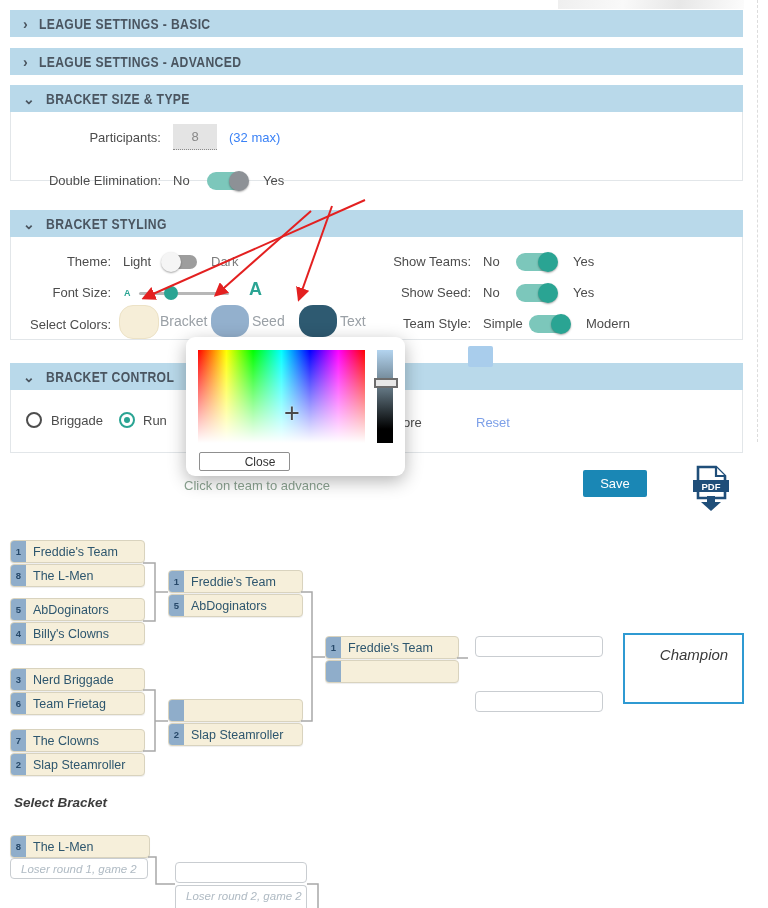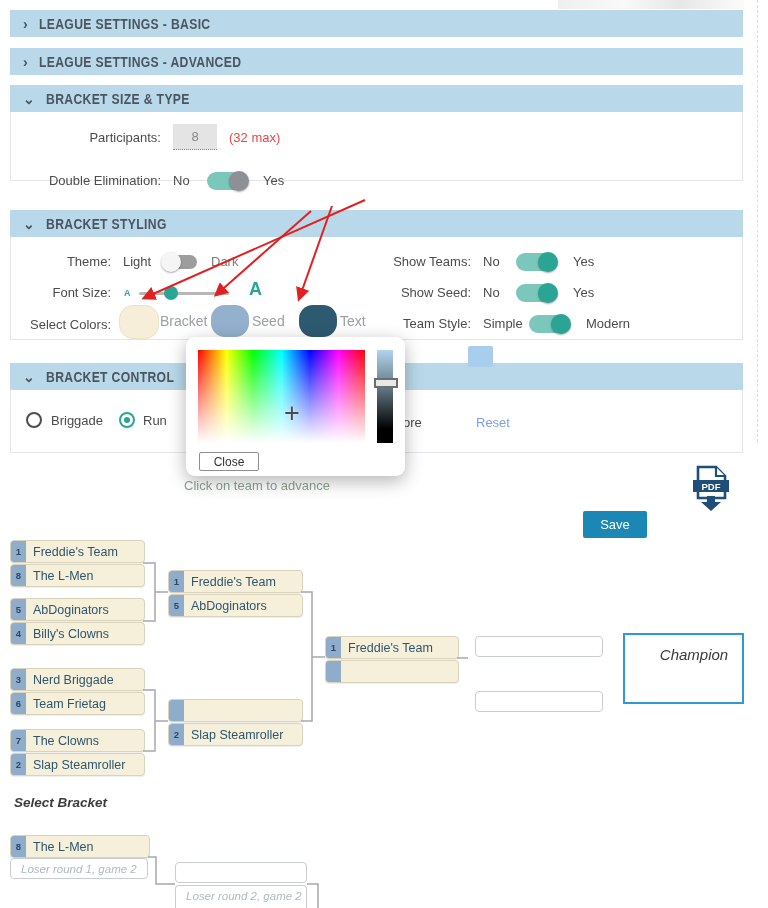--- a/index.html
+++ b/index.html
@@ -49,27 +49,27 @@
         background:linear-gradient(to bottom, rgba(255,255,255,0) 0%, rgba(255,255,255,1) 100%),
         linear-gradient(to right,#ff0000 0%,#ffff00 17%,#00ff00 33%,#00ffff 50%,#0000ff 67%,#ff00ff 84%,#ff0000 100%);}
   .cross{position:absolute;left:86px;top:48px;font-size:27px;color:#4a4a4a;font-weight:normal;
          text-shadow:0 0 2px rgba(255,255,255,0.8);pointer-events:none;}
   .vslider{position:absolute;left:191px;top:13px;width:16px;height:93px;cursor:pointer;
            background:linear-gradient(to bottom,#b3d4ef 0%,#5a6c77 45%,#000 85%,#000 100%);}
   .vhandle{position:absolute;left:-3px;top:28px;width:20px;height:6px;background:#e8e8e8;
            border:2px solid #6d6d6d;box-sizing:content-box;cursor:ns-resize;}
   .closebtn{position:absolute;left:13px;top:115px;width:58px;height:17px;background:#fff;
             border:1px solid #8f8f8f;border-radius:2px;font-size:12px;color:#333;
-            display:flex;align-items:center;justify-content:center;cursor:pointer;}
+            display:flex;align-items:center;justify-content:center;cursor:pointer;padding-left:31px;}
   
   .annot{position:absolute;left:320px;top:165px;font-size:28px;font-weight:bold;color:#e32020;z-index:20;white-space:nowrap;}
   .green-status{position:absolute;left:10px;top:474px;font-size:15px;font-weight:bold;color:#33a852;}
   .hint-status{position:absolute;left:184px;top:478px;font-size:13px;color:#8ba391;}
   .savebtn{position:absolute;left:583px;top:470px;width:64px;height:27px;background:#1a87b5;color:#fff;
-           font-size:13px;display:flex;align-items:center;justify-content:center;border-radius:2px;cursor:pointer;margin-top:41px;}
+           font-size:13px;display:flex;align-items:center;justify-content:center;border-radius:2px;cursor:pointer;}
   .losers-head{position:absolute;left:14px;top:795px;font-size:13.5px;font-style:italic;font-weight:bold;color:#3c3c3c;}
   .champ{position:absolute;left:623px;top:633px;width:121px;height:71px;background:#fff;
          border:2px solid #2f9ad2;box-sizing:border-box;}
   .champ span{display:block;text-align:center;margin-top:11px;font-size:15px;font-style:italic;color:#3a3a3a;padding-left:21px;}
   .deco-top{position:absolute;left:558px;top:0;width:186px;height:9px;opacity:0.85;
             background:linear-gradient(100deg,#ececec 0%,#f8f8f8 35%,#e3e3e3 65%,#fbfbfb 100%);}
   .deco-edge{position:absolute;left:757px;top:0;height:442px;width:0;border-left:1px dashed #dcdcdc;}
   .float-sq{position:absolute;left:468px;top:346px;width:25px;height:21px;background:#a9cdec;border-radius:2px;z-index:25;}
   svg.overlay{position:absolute;left:0;top:0;z-index:20;pointer-events:none;}
   svg.lines{position:absolute;left:0;top:0;z-index:1;pointer-events:none;}
@@ -106,21 +106,21 @@
   </div>
   <div class="bar" style="top:85px;">
     <span class="chev">⌄</span>
     <span class="lbl">BRACKET SIZE &amp; TYPE</span>
   </div>
 
   <div class="panel" style="top:112px;height:69px;">
     <div class="flabel" style="left:0;top:18px;width:150px;">Participants:</div>
     <div style="position:absolute;left:162px;top:12px;width:44px;height:25px;background:#e4e4e4;border-bottom:1px dotted #8a8a8a;
          display:flex;align-items:center;justify-content:center;font-size:13px;color:#888;">8</div>
-    <div style="position:absolute;left:218px;top:18px;font-size:13px;color:#ef4444;">(32 max)</div>
+    <div style="position:absolute;left:218px;top:18px;font-size:13px;color:#3b82f6;">(32 max)</div>
 
     <div class="flabel" style="left:0;top:61px;width:150px;">Double Elimination:</div>
     <span class="small-txt" style="position:absolute;left:162px;top:61px;">No</span>
     <div class="toggle t-de" style="left:196px;top:60px;">
         <div class="knob"></div>
       </div>
     <span class="small-txt" style="position:absolute;left:252px;top:61px;">Yes</span>
   </div>
 
   <svg class="overlay" width="768" height="340">

